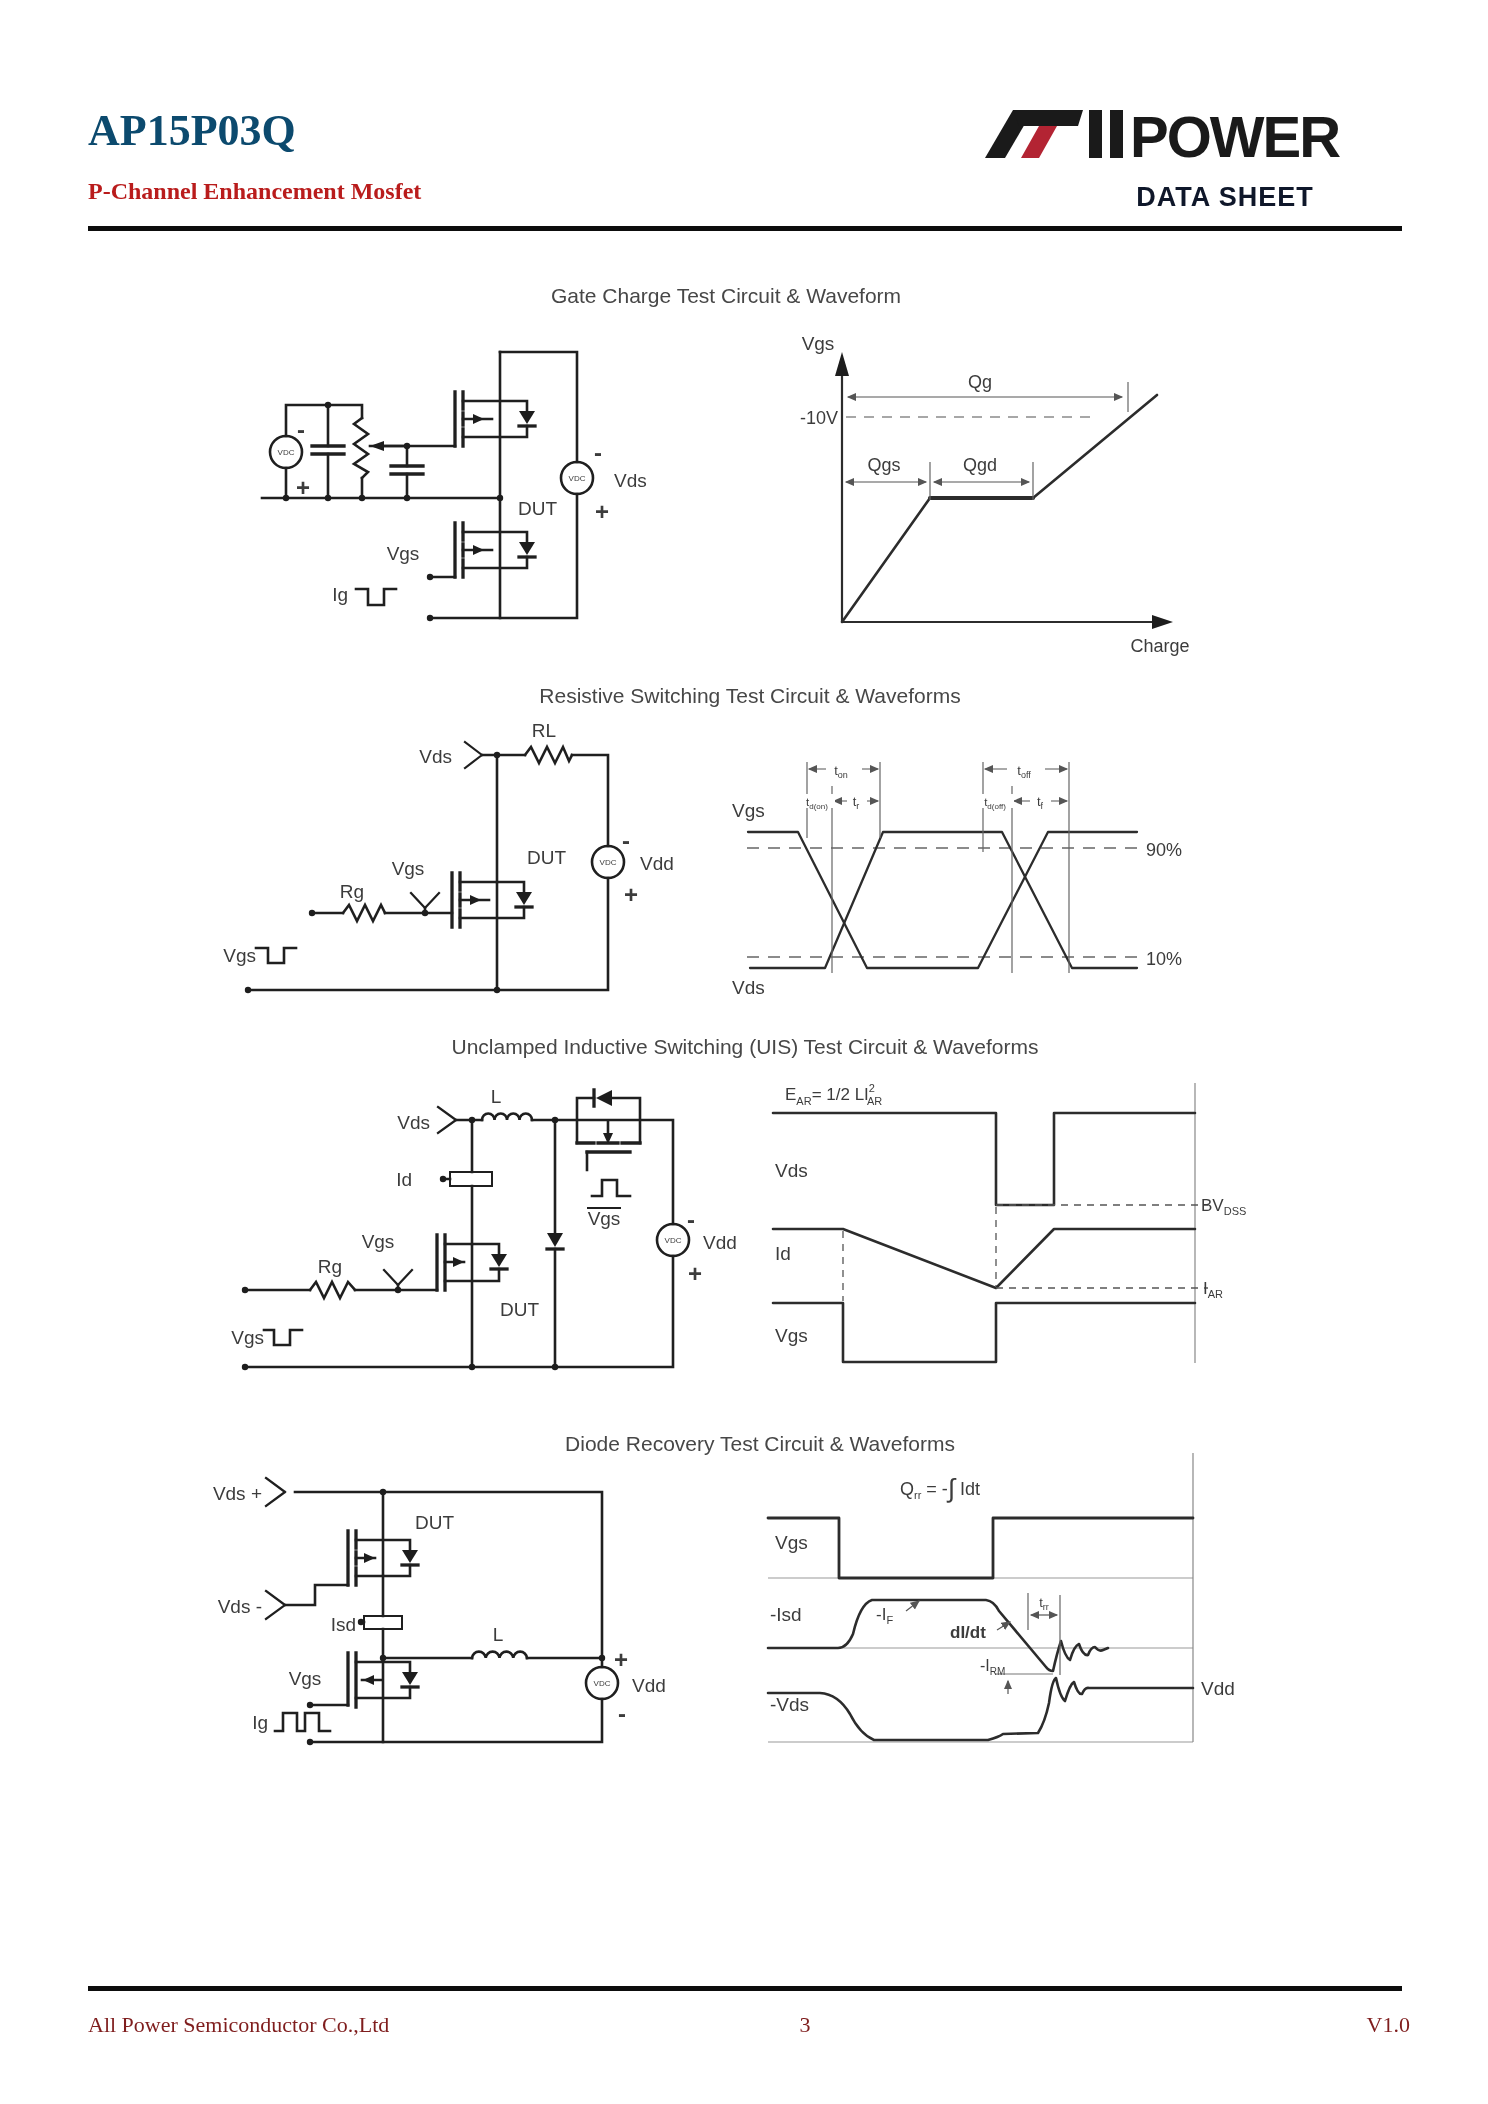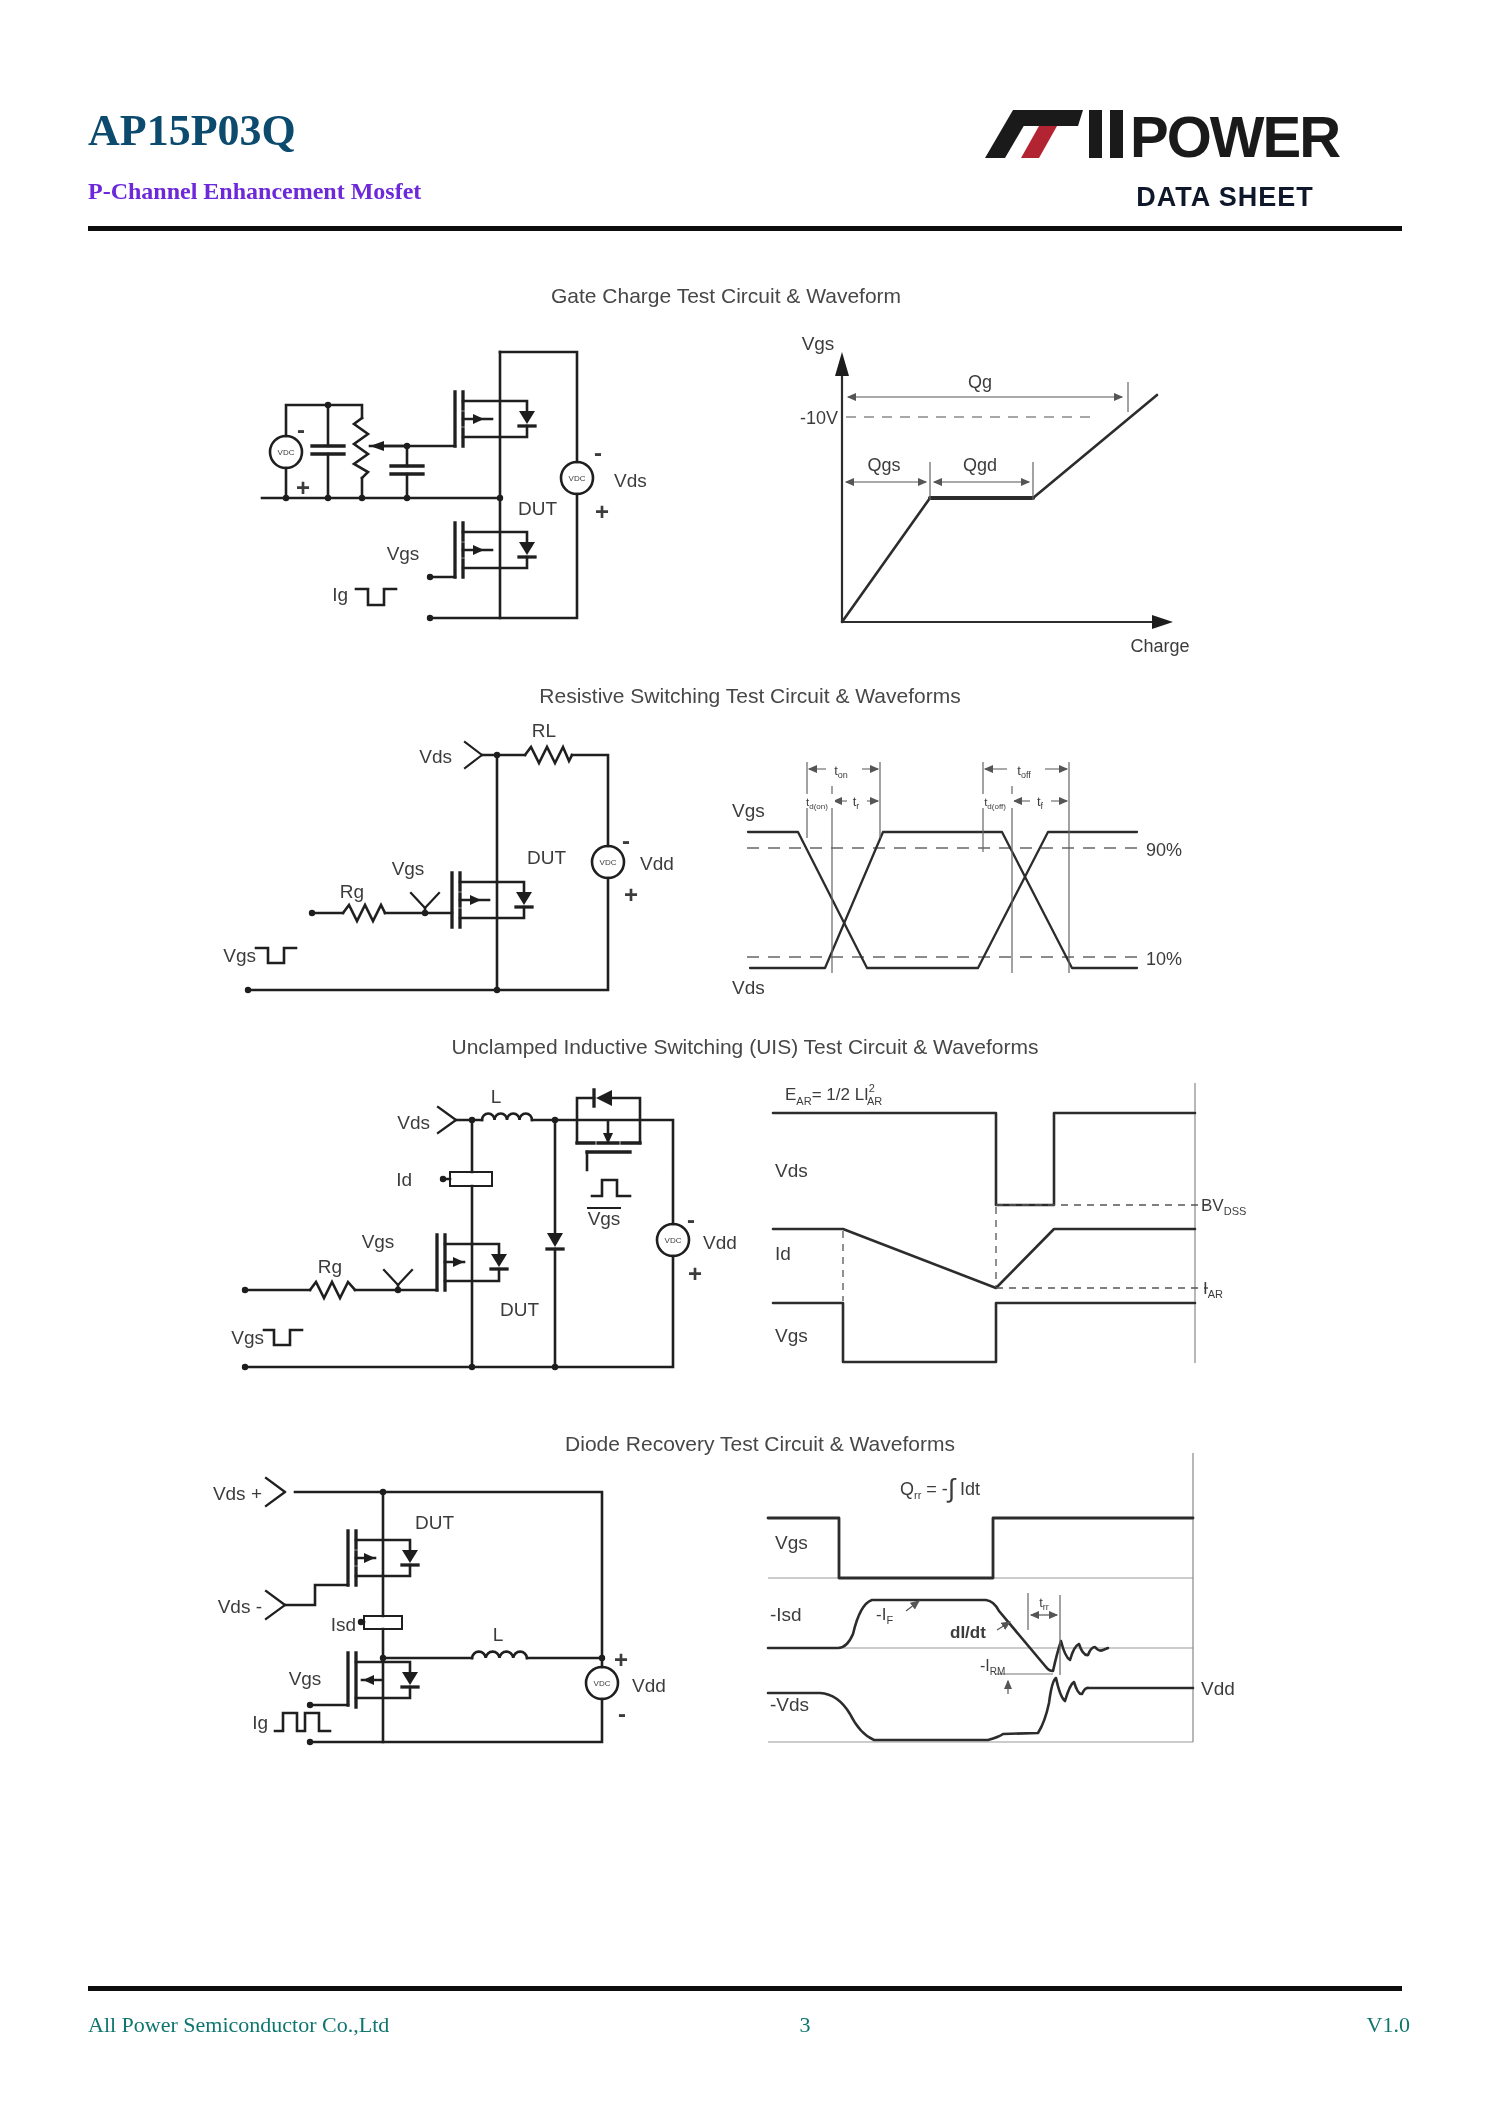--- a/index.html
+++ b/index.html
@@ -1,28 +1,28 @@
 <!DOCTYPE html>
 <html><head>
 <meta charset="utf-8">
 <style>
   html,body{margin:0;padding:0;background:#e8e8e8;}
   .page{position:relative;width:1488px;height:2104px;background:#ffffff;overflow:hidden;
         font-family:"Liberation Sans","DejaVu Sans",sans-serif;}
   .hdr-part{position:absolute;left:88px;top:105px;font-family:"Liberation Serif","DejaVu Serif",serif;
             font-weight:bold;font-size:44px;color:#0c4a6e;}
   .hdr-sub{position:absolute;left:88px;top:178px;font-family:"Liberation Serif","DejaVu Serif",serif;
-           font-weight:bold;font-size:24px;color:#6d28d9;}
+           font-weight:bold;font-size:24px;color:#b91c1c;}
   .hdr-rule{position:absolute;left:88px;top:226px;width:1314px;height:5px;background:#0d0d0d;}
   .logo-svg{position:absolute;left:985px;top:100px;}
   .logo-ds{position:absolute;left:1040px;top:182px;width:370px;text-align:center;
            font-weight:bold;font-size:27px;letter-spacing:1px;color:#0f172a;}
   .ftr-rule{position:absolute;left:88px;top:1986px;width:1314px;height:5px;background:#0d0d0d;}
   .ftr{position:absolute;top:2012px;font-family:"Liberation Serif","DejaVu Serif",serif;
-       font-size:22px;color:#0f766e;}
+       font-size:22px;color:#7f1d1d;}
   .ftr-company{left:88px;}
   .ftr-page{left:700px;width:210px;text-align:center;}
   .ftr-ver{left:1200px;width:210px;text-align:right;}
   .diagram{position:absolute;left:0;top:0;}
   text{fill:#3c3c3c;font-family:"Liberation Sans","DejaVu Sans",sans-serif;}
   .ttl{font-size:21px;fill:#474747;text-anchor:middle;}
   .lbl{font-size:19px;}
   .lbl-m{font-size:19px;text-anchor:middle;}
   .lbl-e{font-size:19px;text-anchor:end;}
   .an{font-size:18px;}

